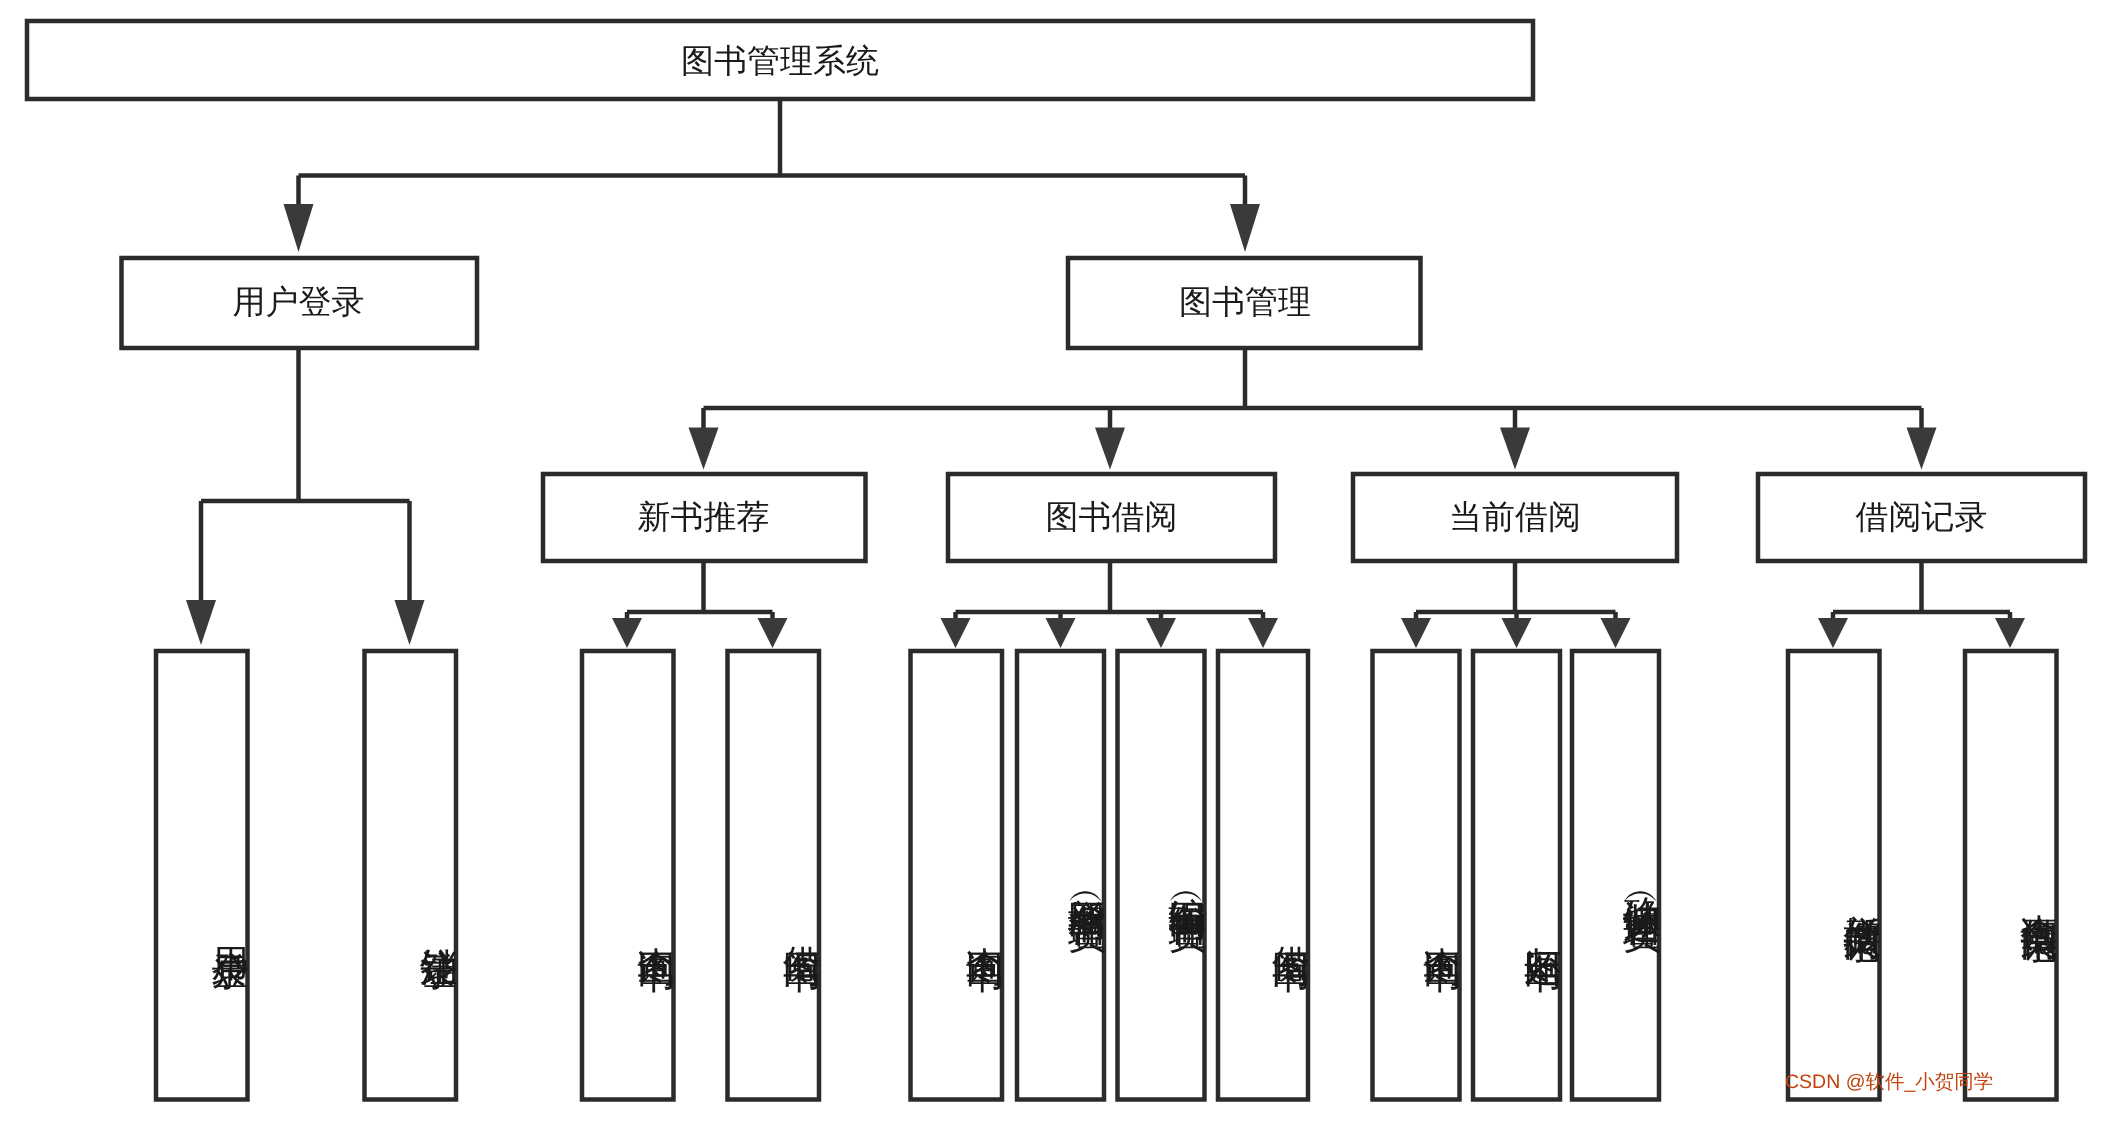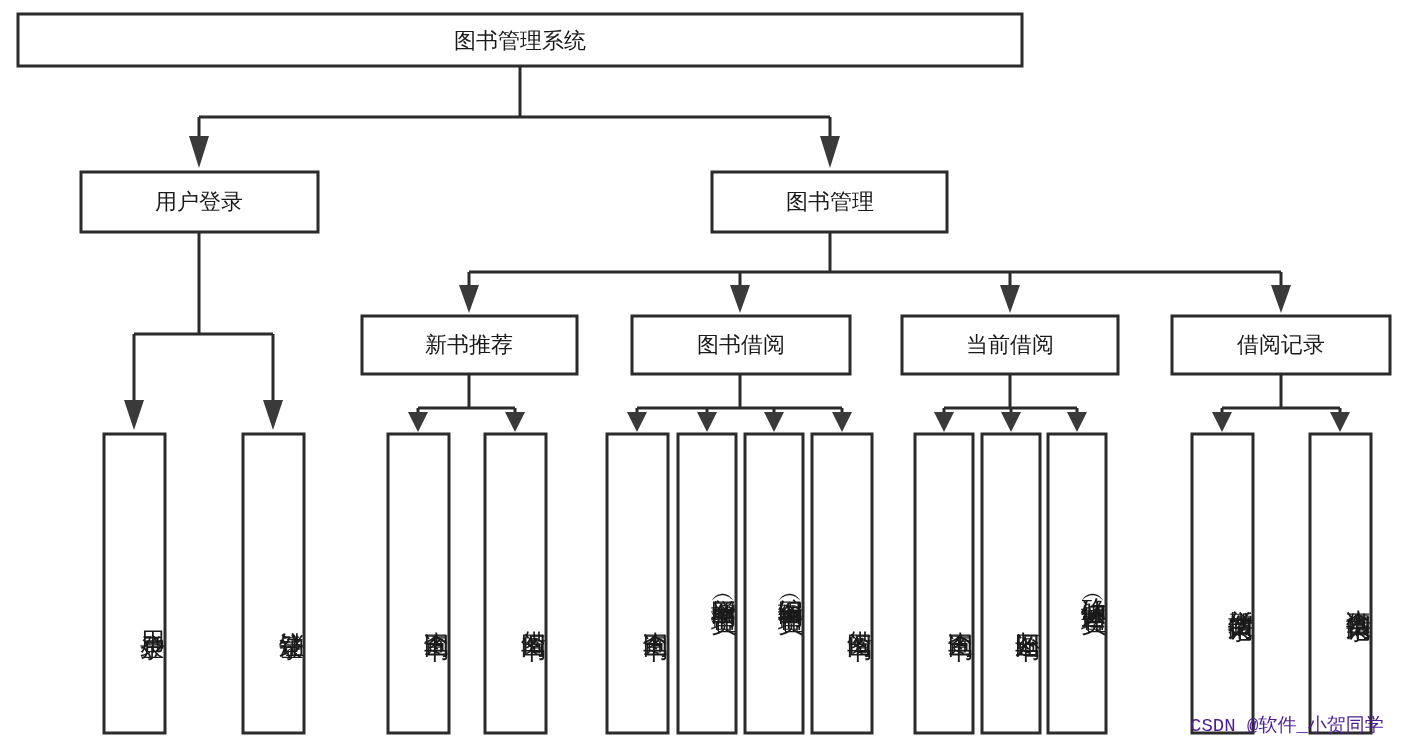--- a/index.html
+++ b/index.html
@@ -58,23 +58,23 @@
     color: #1a1a1a;
     letter-spacing: 2px;
     display: flex;
     align-items: flex-start;
     justify-content: center;
     white-space: nowrap;
     pointer-events: none;
   }
   .watermark {
     position: absolute;
-    font-family: Liberation Mono, monospace;
-    font-size: 19px;
-    color: #4c1d95;
+    font-family: Liberation Sans, sans-serif;
+    font-size: 13px;
+    color: #c2410c;
     white-space: nowrap;
     left: 1190px;
     top: 712px;
   }
 </style>
 </head>
 <body>
 
 <div id="diagram-root">
 

